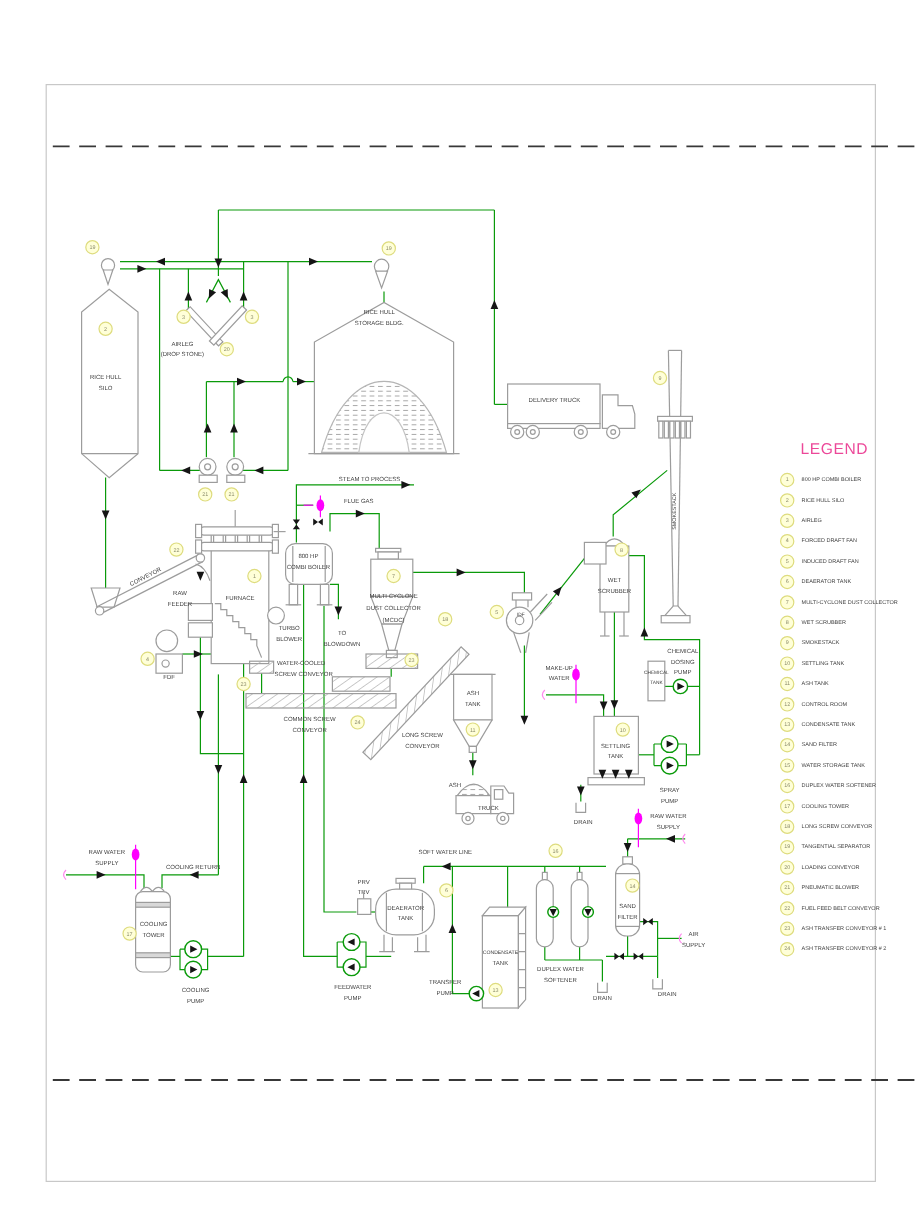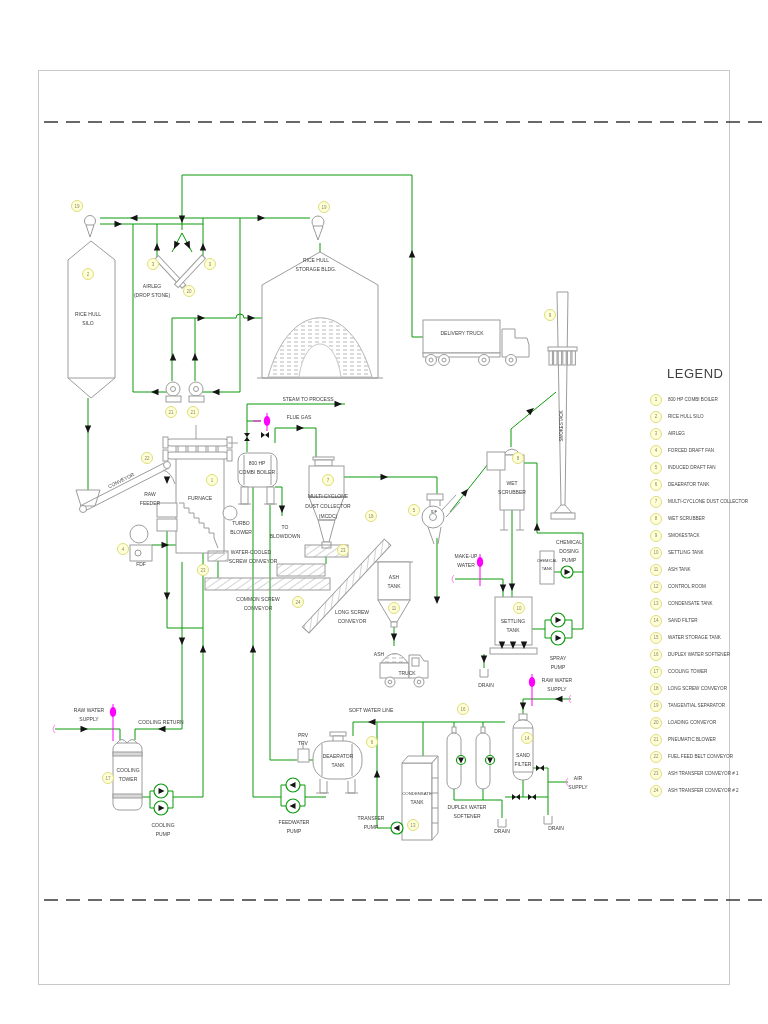--- a/index.html
+++ b/index.html
@@ -5,21 +5,21 @@
   html,body{margin:0;padding:0;background:#fff;}
   #canvas{position:relative;width:768px;height:1024px;background:#fff;overflow:hidden;
           font-family:"Liberation Sans",sans-serif;}
   #diagram{position:absolute;left:0;top:0;}
   .pipe{fill:none;stroke:#0a9a0a;stroke-width:1;}
   .gpipe{fill:none;stroke:#a0a0a0;stroke-width:1;}
   .eq{fill:#ffffff;stroke:#9c9c9c;stroke-width:1;}
   .eqn{fill:none;stroke:#9c9c9c;stroke-width:1;}
   .lbl{fill:#3d3d3d;}
   #legend{position:absolute;left:645px;top:366px;width:120px;}
-  #legend .ltitle{font-size:13px;color:#404040;letter-spacing:0.5px;margin:0 0 10px 22px;}
+  #legend .ltitle{font-size:13px;color:#ec4899;letter-spacing:0.5px;margin:0 0 10px 22px;}
   .lrow{display:flex;align-items:center;height:17px;}
   .lnum{width:10px;height:10px;border-radius:50%;background:#ffffd8;border:1px solid #dedc7e;
         color:#8a8a6a;font-size:4.5px;display:flex;align-items:center;justify-content:center;
         flex:0 0 auto;margin-left:5px;}
   .ltxt{font-size:4.6px;color:#454545;margin-left:6px;white-space:nowrap;}
 </style>
 </head>
 <body>
 
 <div id="canvas">

